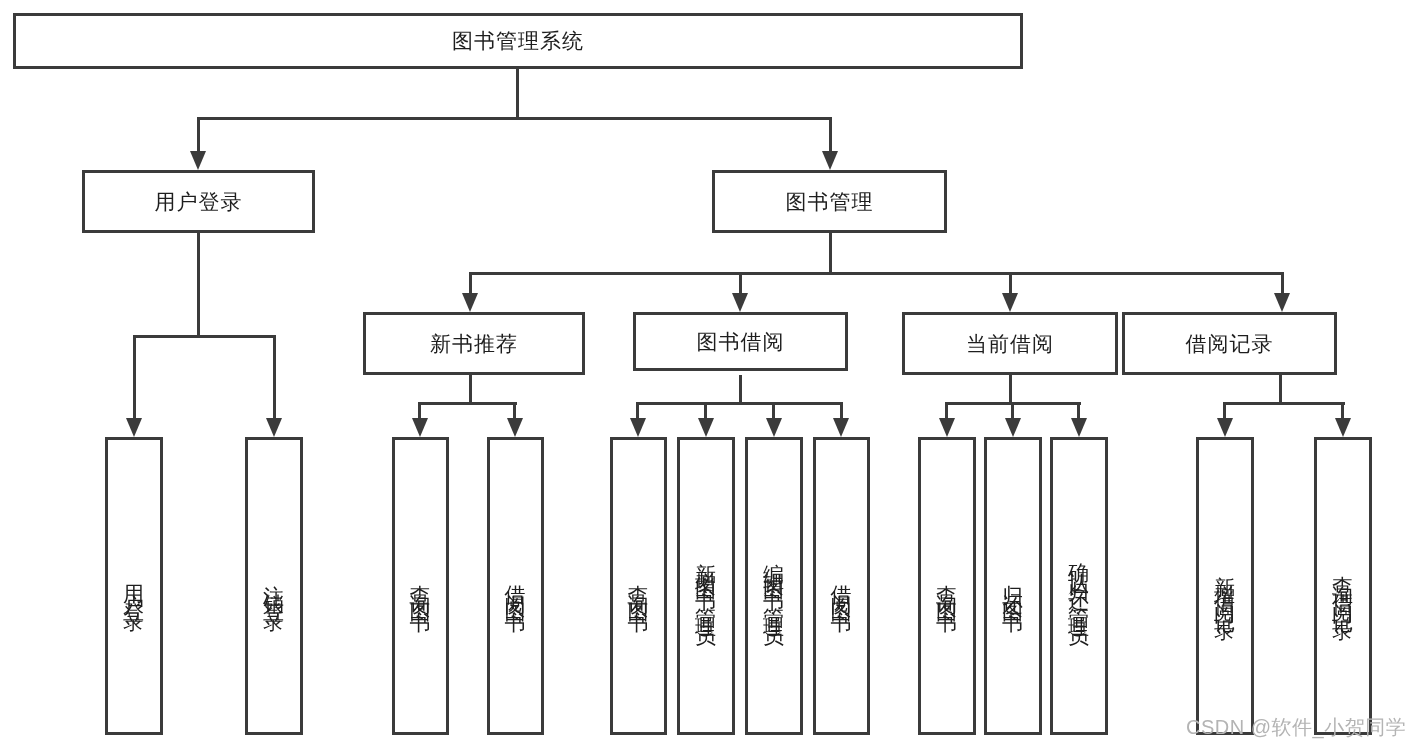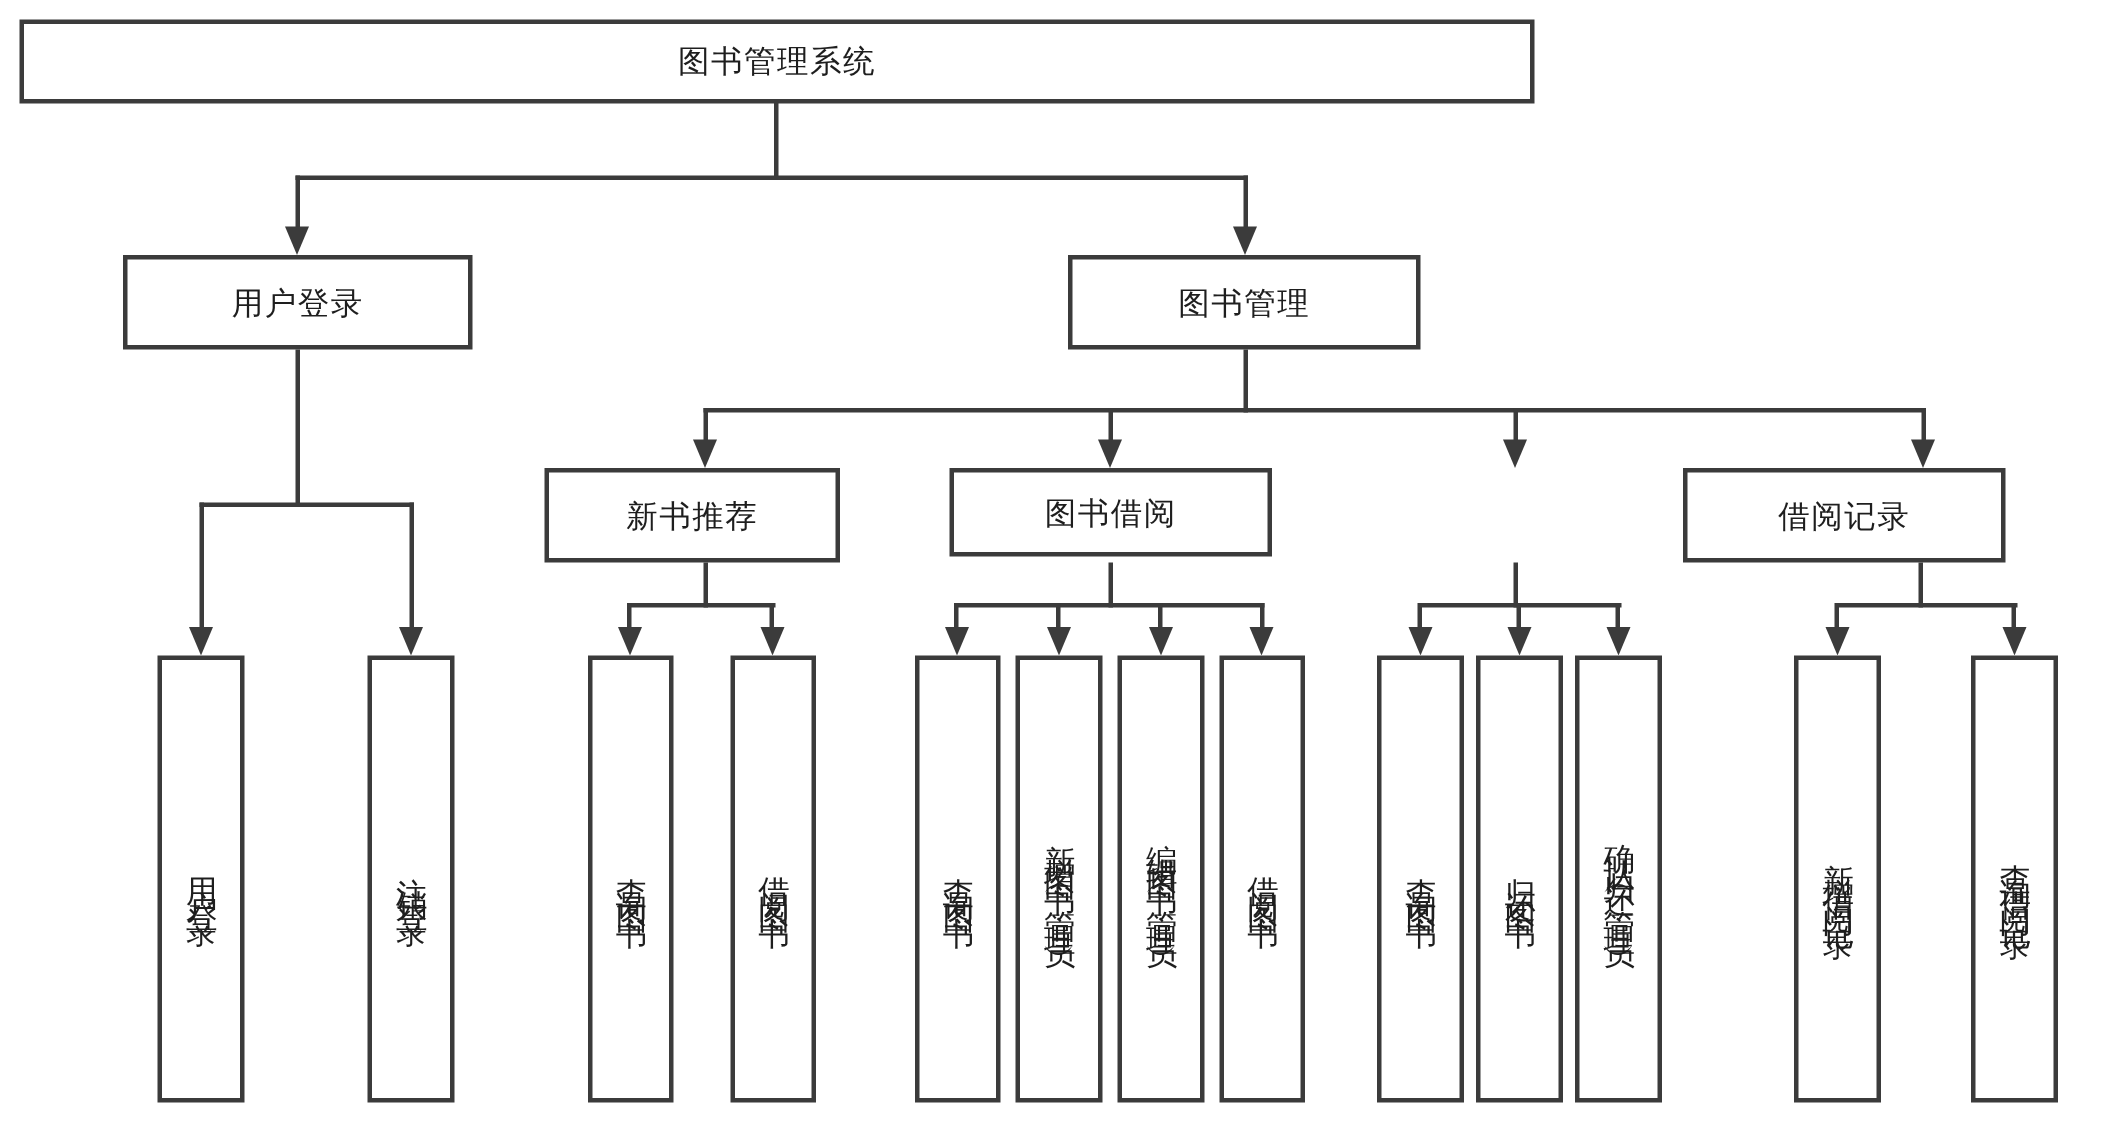--- a/index.html
+++ b/index.html
@@ -91,25 +91,28 @@
   <div class="hline" style="left:469px;top:272px;width:815px;"></div>
   <div class="vline" style="left:469px;top:272px;height:25px;"></div>
   <div class="ahead" style="left:462px;top:293px;"></div>
   <div class="vline" style="left:739px;top:272px;height:25px;"></div>
   <div class="ahead" style="left:732px;top:293px;"></div>
   <div class="vline" style="left:1009px;top:272px;height:25px;"></div>
   <div class="ahead" style="left:1002px;top:293px;"></div>
   <div class="vline" style="left:1281px;top:272px;height:25px;"></div>
   <div class="ahead" style="left:1274px;top:293px;"></div>
 
-  <div class="box" style="left:363px;top:312px;width:197px;height:63px;">
+  <div class="box" style="left:363px;top:312px;width:222px;height:63px;">
     <span>新书推荐</span>
   </div>
   <div class="box" style="left:633px;top:312px;width:215px;height:59px;">
     <span>图书借阅</span>
+  </div>
+  <div class="box" style="left:902px;top:312px;width:216px;height:63px;">
+    <span>当前借阅</span>
   </div>
   <div class="box" style="left:1122px;top:312px;width:215px;height:63px;">
     <span>借阅记录</span>
   </div>
 
   <div class="vline" style="left:469px;top:375px;height:30px;"></div>
   <div class="hline" style="left:419px;top:402px;width:98px;"></div>
   <div class="vline" style="left:418px;top:402px;height:20px;"></div>
   <div class="ahead" style="left:412px;top:418px;"></div>
   <div class="vline" style="left:513px;top:402px;height:20px;"></div>
@@ -179,14 +182,15 @@
     <span>确认归还（管理员）</span>
   </div>
 
   <div class="vbox" style="left:1196px;top:437px;width:58px;height:298px;">
     <span>新增借阅记录</span>
   </div>
   <div class="vbox" style="left:1314px;top:437px;width:58px;height:298px;">
     <span>查询借阅记录</span>
   </div>
 
+  <div class="watermark">CSDN @软件_小贺同学</div>
 
 </div>
 
 </body></html>

